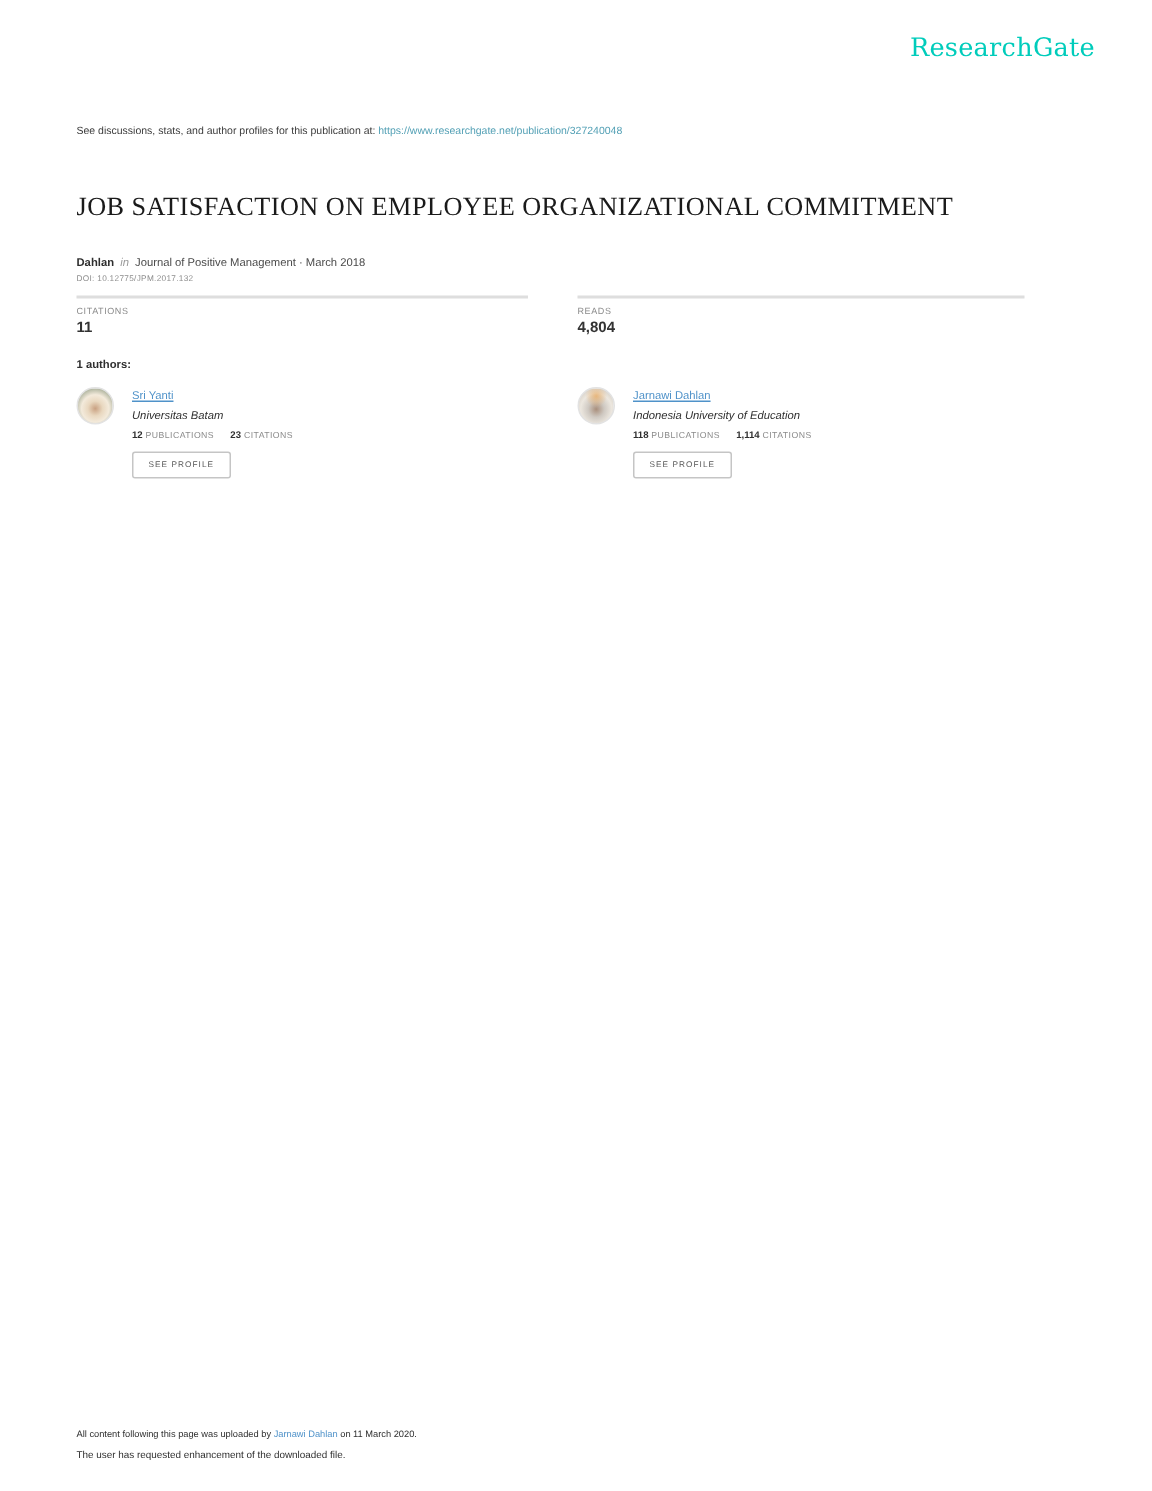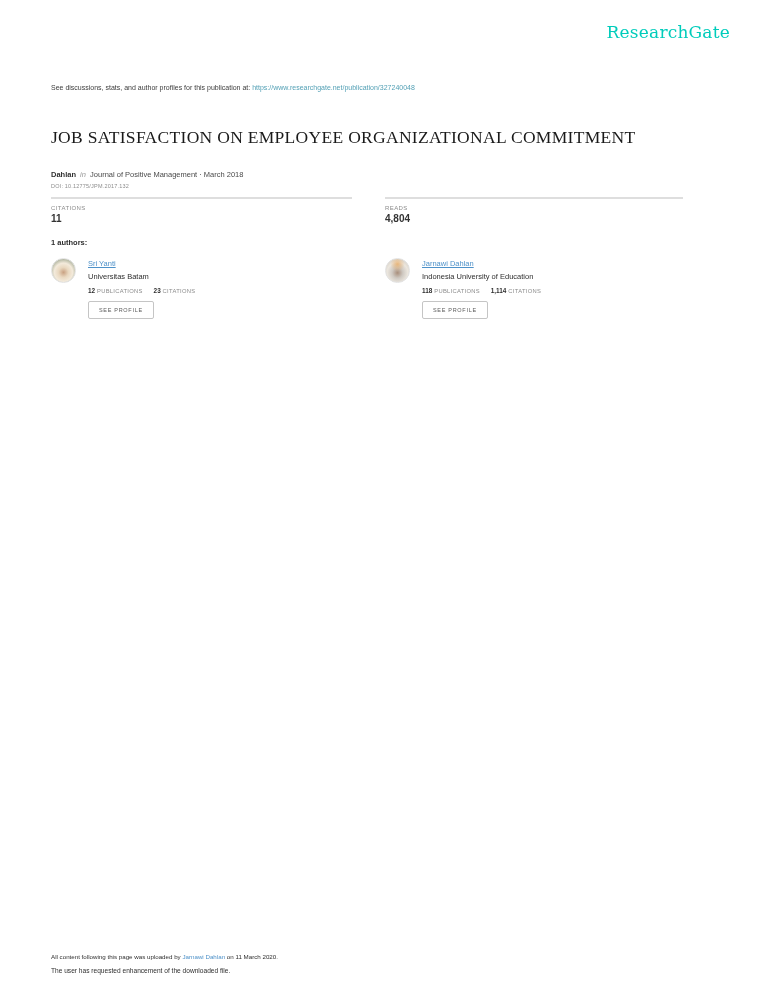--- a/index.html
+++ b/index.html
@@ -77,21 +77,21 @@
       radial-gradient(circle at 50% 22%, rgba(233,170,96,0.75) 0%, rgba(233,170,96,0) 34%),
       radial-gradient(circle at 50% 60%, #a98f7c 0%, #cfc9c2 30%, #ece7df 58%, #d9d2c8 80%, #cac5bf 100%);
   }
   .author-info{position:absolute;left:37px;top:0;}
   .author-name{
     position:absolute;left:0;top:3px;
     font-size:7.5px;color:#4f92c9;white-space:nowrap;
   }
   .author-affil{
     position:absolute;left:0;top:16px;
-    font-size:7.5px;color:#2f2f2f;white-space:nowrap;
+    font-size:7.5px;color:#2f2f2f;white-space:nowrap;font-style:italic;
   }
   .author-stats{
     position:absolute;left:0;top:31px;
     font-size:5.8px;color:#8b8b8b;letter-spacing:0.3px;white-space:nowrap;
   }
   .author-stats b{color:#2f2f2f;font-size:6.4px;letter-spacing:0;}
   .author-stats .gap{display:inline-block;width:7px;}
   .see-profile{
     position:absolute;left:0;top:45px;
     display:inline-block;padding:5px 10px;

